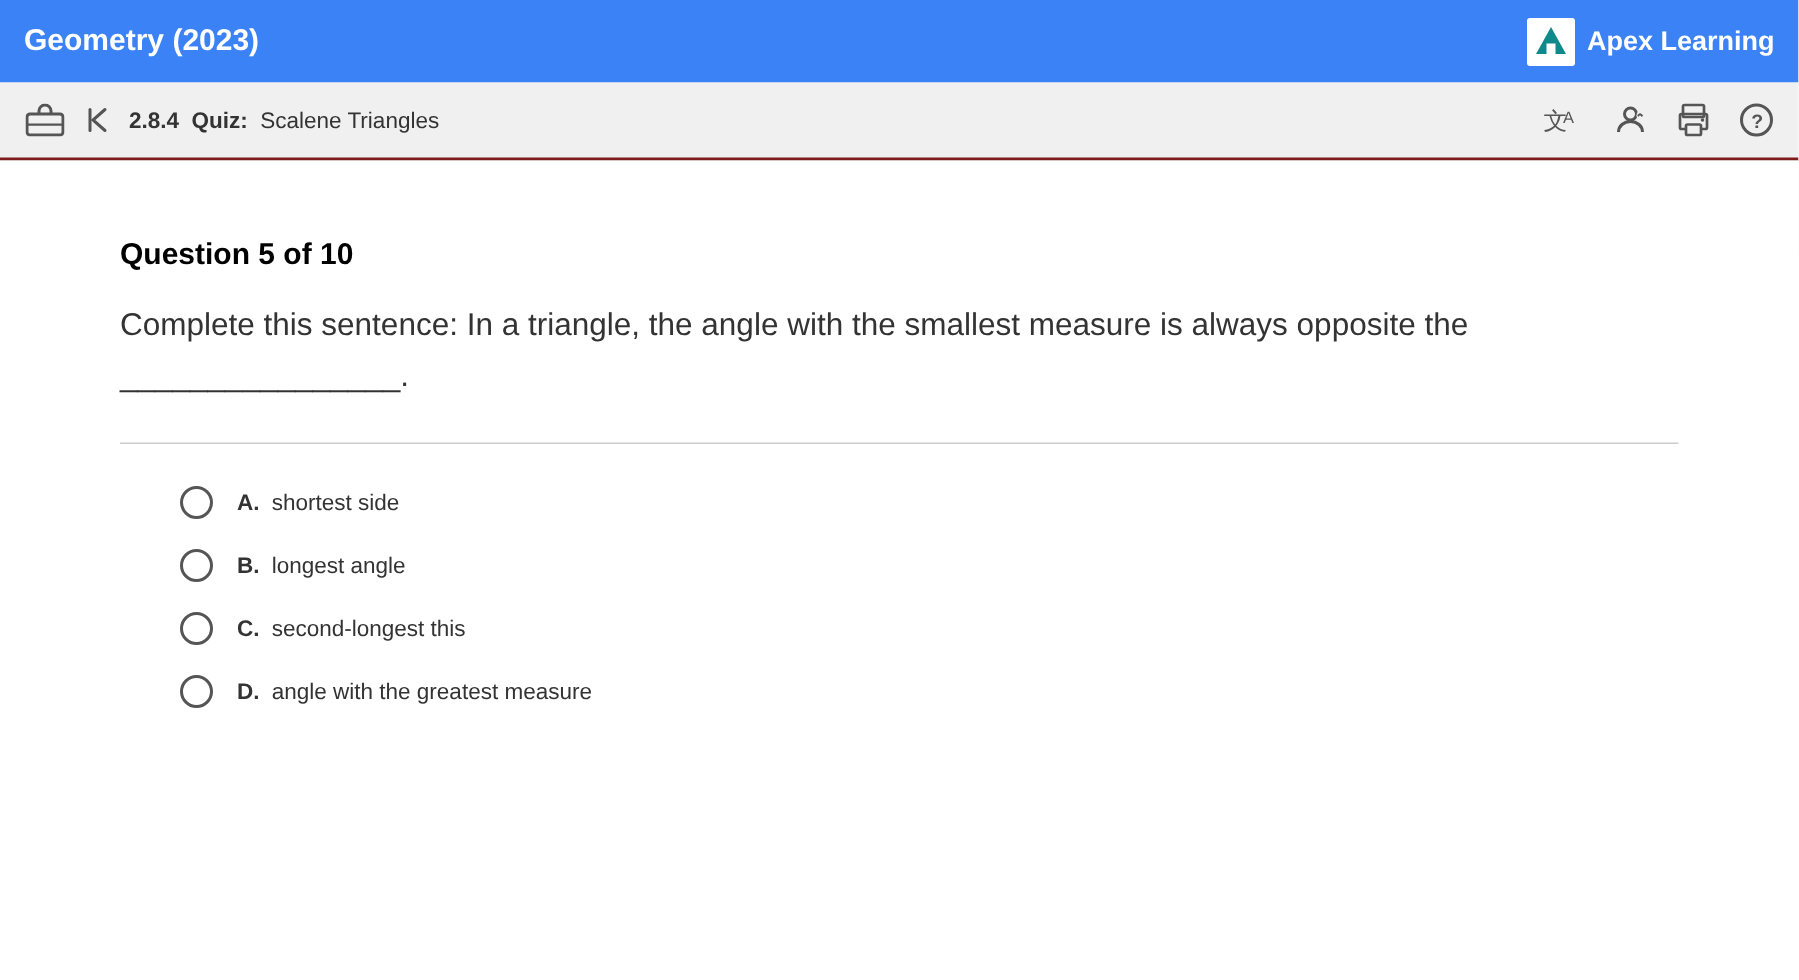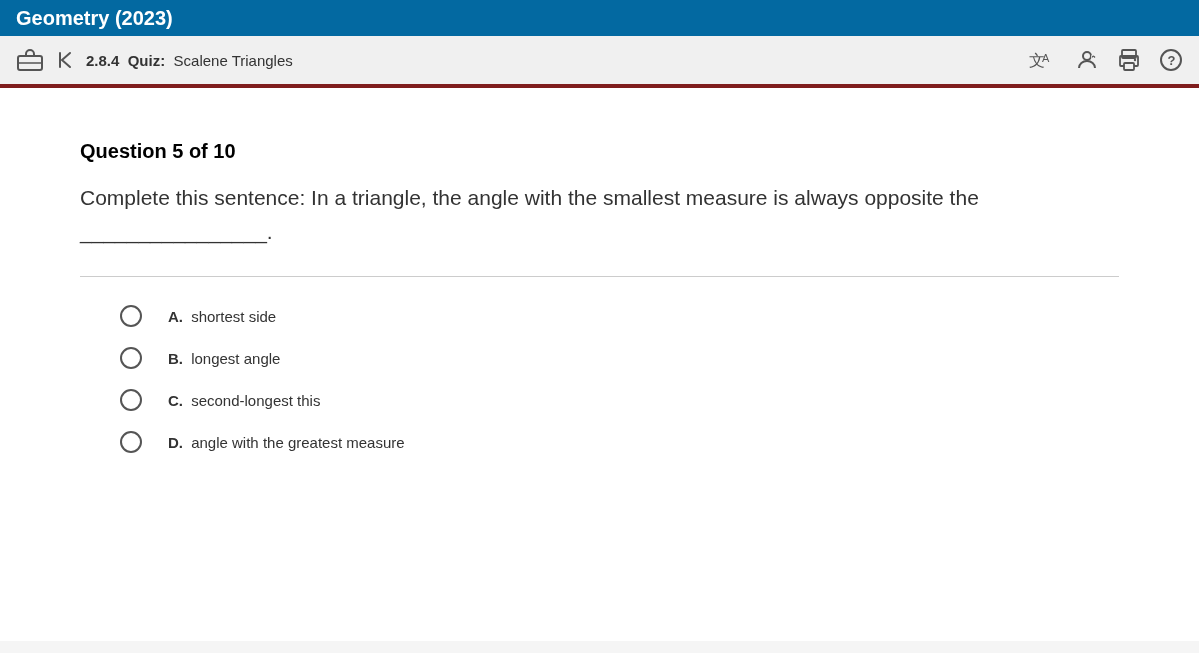--- a/index.html
+++ b/index.html
@@ -10,22 +10,22 @@
 
     body {
       font-family: Arial, sans-serif;
       background: #f5f5f5;
       width: 1199px;
       min-height: 653px;
     }
 
     
     .top-header {
-      background-color: #0369a1;
-      height: 36px;
+      background-color: #3b82f6;
+      height: 55px;
       display: flex;
       align-items: center;
       justify-content: space-between;
       padding: 0 16px;
     }
 
     .top-header-title {
       color: #ffffff;
       font-size: 20px;
       font-weight: bold;
@@ -56,21 +56,21 @@
     }
 
     
     .sub-header {
       background-color: #f0f0f0;
       height: 52px;
       display: flex;
       align-items: center;
       justify-content: space-between;
       padding: 0 16px;
-      border-bottom: 4px solid #7f1d1d;
+      border-bottom: 2px solid #7f1d1d;
     }
 
     .sub-header-left {
       display: flex;
       align-items: center;
       gap: 12px;
     }
 
     .briefcase-icon {
       width: 28px;
@@ -141,21 +141,21 @@
     .answer-options {
       display: flex;
       flex-direction: column;
       gap: 20px;
       margin-left: 40px;
     }
 
     .answer-option {
       display: flex;
       align-items: center;
-      gap: 26px;
+      gap: 16px;
       cursor: pointer;
     }
 
     .radio-circle {
       width: 22px;
       height: 22px;
       border-radius: 50%;
       border: 2px solid #555;
       background: #ffffff;
       flex-shrink: 0;
@@ -170,20 +170,29 @@
     .option-text strong {
       font-weight: bold;
       margin-right: 4px;
     }
   </style>
 </head>
 <body>
 
 <div class="top-header">
   <span class="top-header-title">Geometry (2023)</span>
+  <div class="apex-logo">
+    <div class="apex-logo-icon">
+      <svg viewBox="0 0 24 24" fill="#0e8a8a" xmlns="http://www.w3.org/2000/svg">
+        <polygon points="12,2 22,20 2,20" fill="#0e8a8a"></polygon>
+        <rect x="9" y="13" width="6" height="7" fill="#ffffff"></rect>
+      </svg>
+    </div>
+    <span>Apex Learning</span>
+  </div>
 </div>
 
 <div class="sub-header">
   <div class="sub-header-left">
     <div class="briefcase-icon">
       <svg width="26" height="22" viewBox="0 0 26 22" fill="none" xmlns="http://www.w3.org/2000/svg">
         <rect x="1" y="7" width="24" height="14" rx="2" stroke="#555" stroke-width="2" fill="none"></rect>
         <path d="M9 7V5a4 4 0 0 1 8 0v2" stroke="#555" stroke-width="2" fill="none"></path>
         <line x1="1" y1="14" x2="25" y2="14" stroke="#555" stroke-width="1.5"></line>
       </svg>

